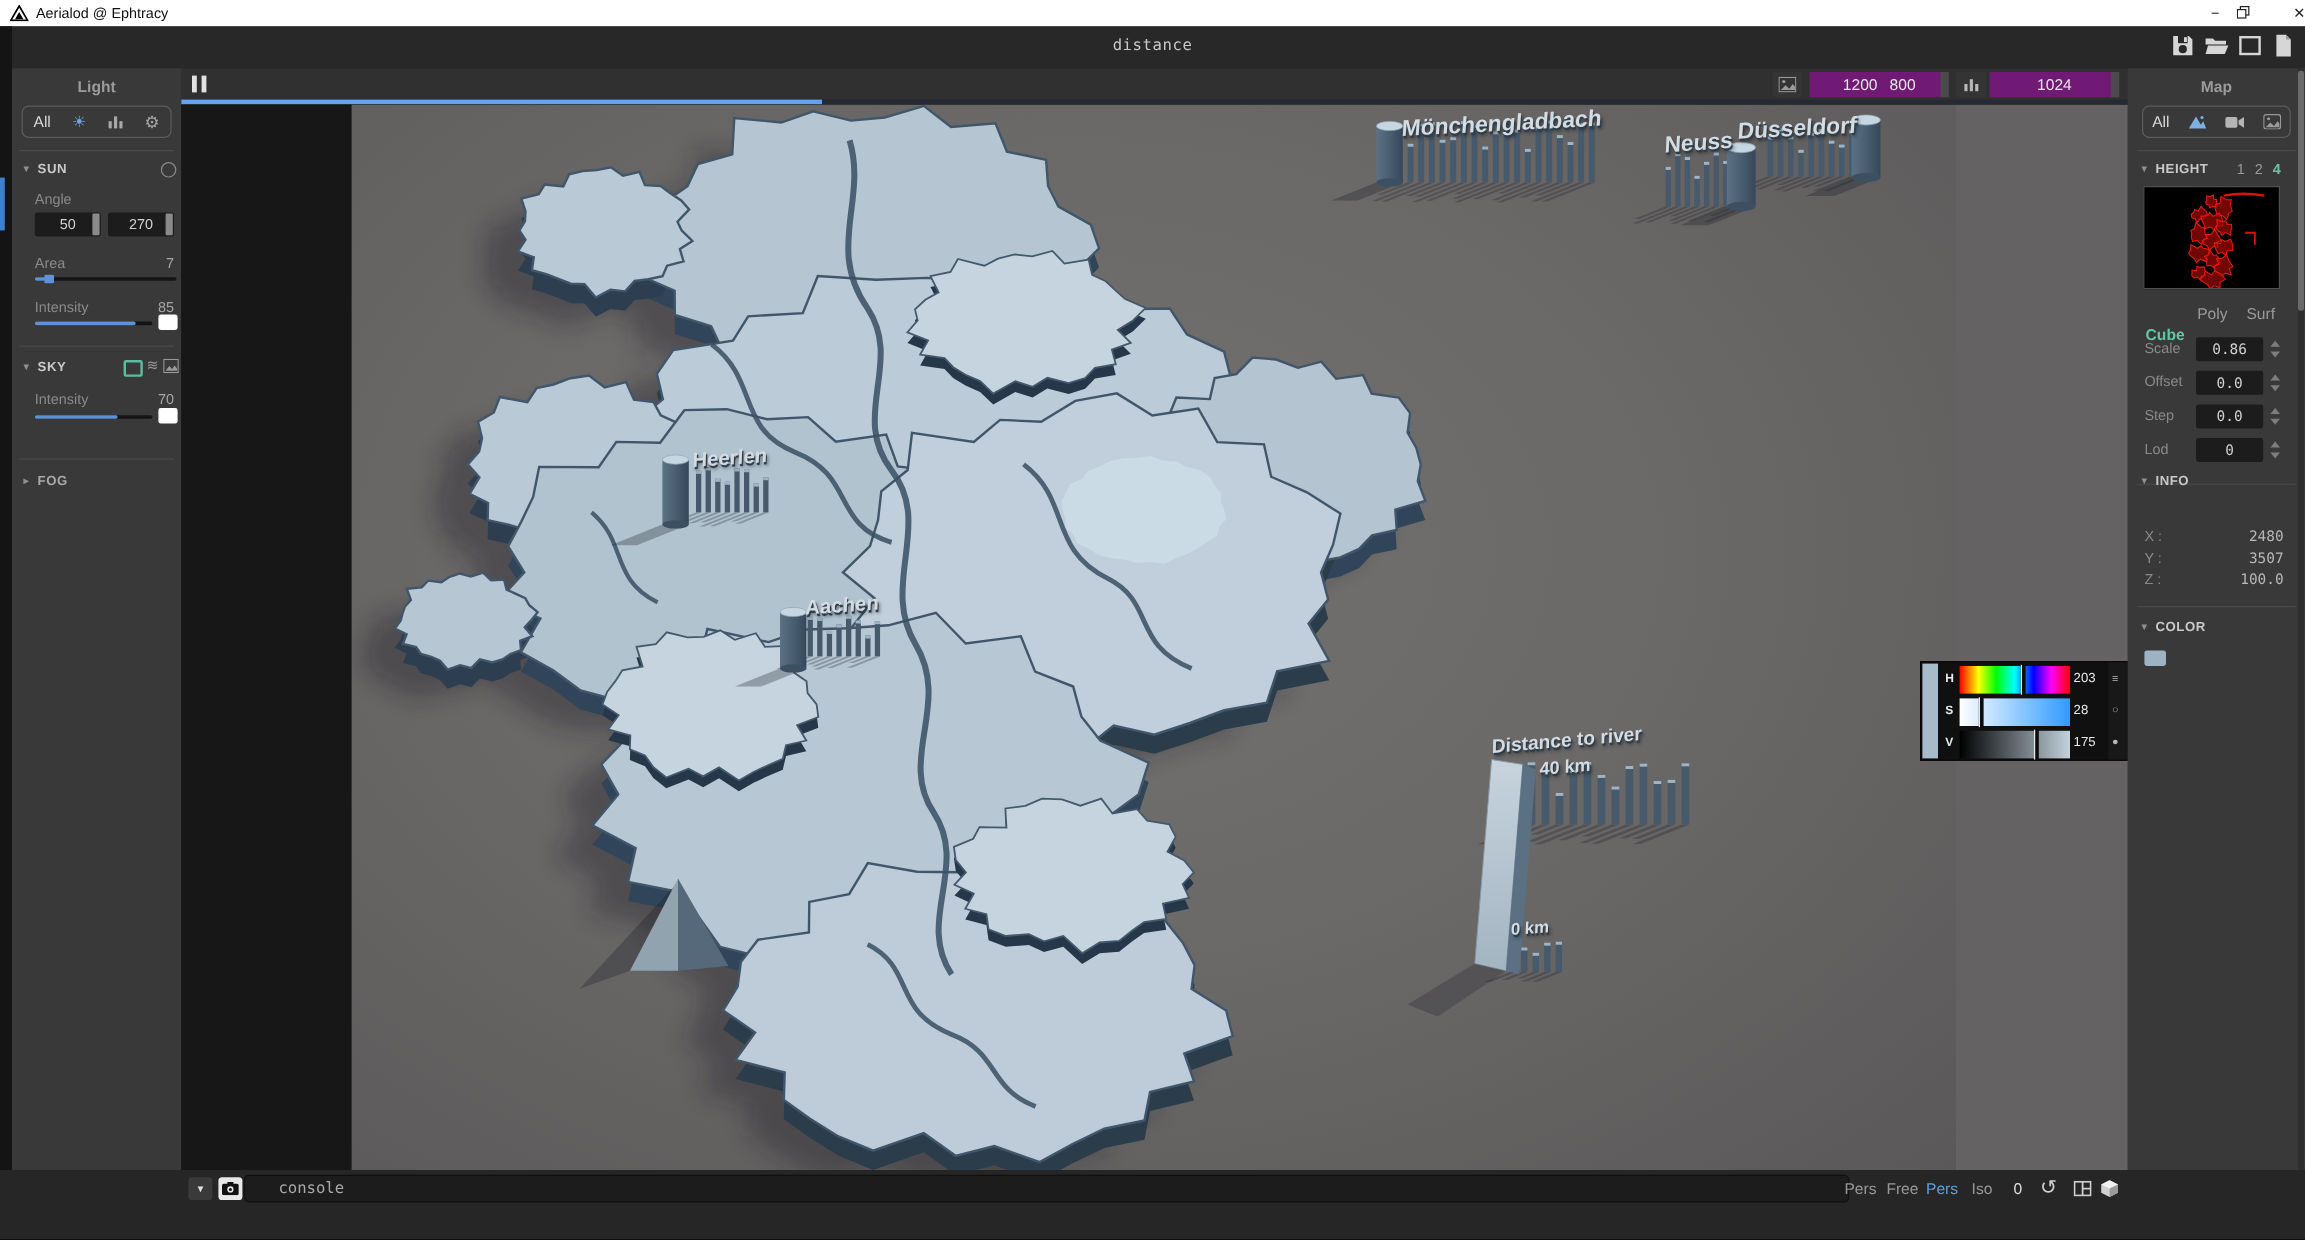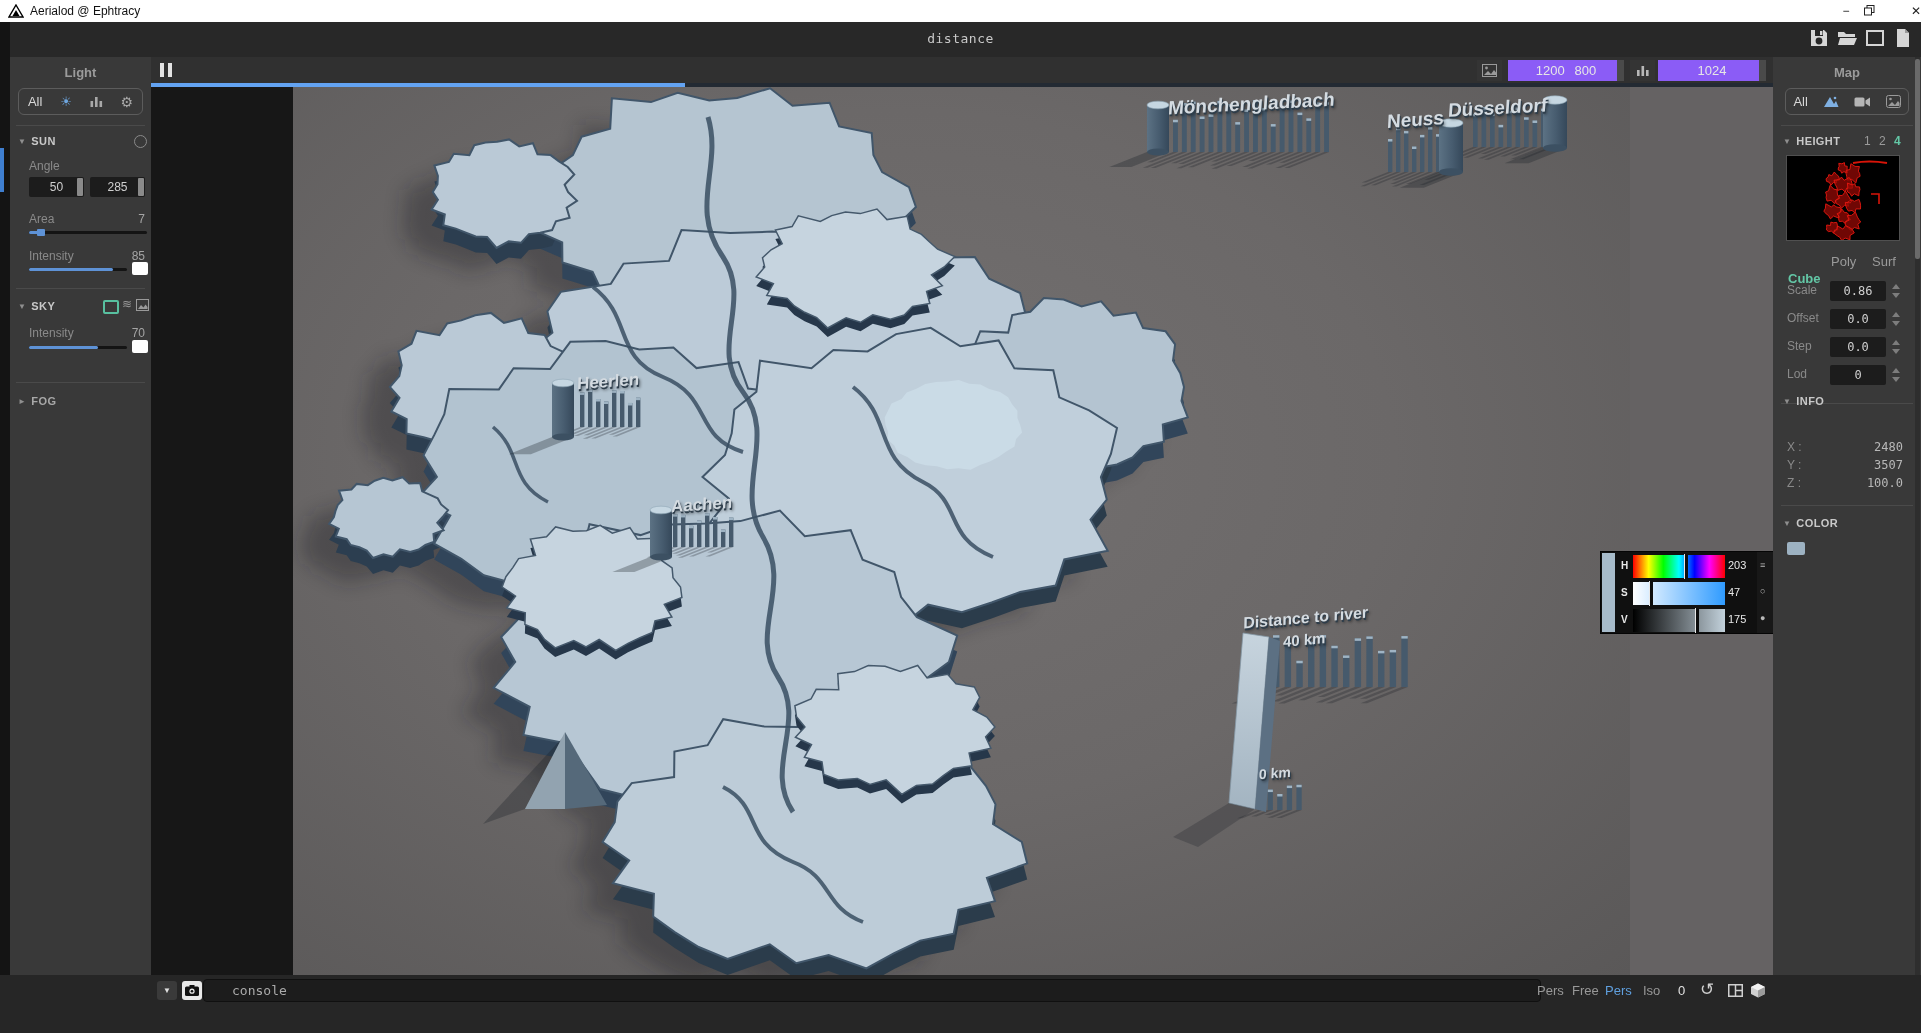--- a/index.html
+++ b/index.html
@@ -9,21 +9,21 @@
   .mono{font-family:"DejaVu Sans Mono",monospace;}
   
   .titlebar{left:0;top:0;width:1921px;height:22px;background:#ffffff;color:#000;}
   .titlebar .t{position:absolute;left:30px;top:4px;font-size:12px;color:#111;}
   .winbtn{position:absolute;top:0;width:40px;height:22px;text-align:center;line-height:22px;font-size:12px;color:#222;cursor:default;}
   
   .row1{left:0;top:22px;width:1921px;height:35px;background:#282828;}
   .row2{left:0;top:57px;width:1921px;height:27px;background:#303030;}
   .apptitle{position:absolute;left:0;top:9px;width:1921px;text-align:center;font-size:13px;color:#c9c9c9;letter-spacing:.5px;}
   .tool-ico{position:absolute;top:5px;width:22px;height:22px;}
-  .fieldbox{position:absolute;top:3px;height:21px;background:#8b5cf6;color:#e6e6e6;font-size:13px;display:flex;align-items:center;justify-content:center;gap:10px;}
+  .fieldbox{position:absolute;top:3px;height:21px;background:#701a75;color:#e6e6e6;font-size:13px;display:flex;align-items:center;justify-content:center;gap:10px;}
   .fieldbox .handle{position:absolute;right:0;top:0;width:7px;height:100%;background:#4a4a4a;}
   .icobox{position:absolute;top:3px;width:25px;height:21px;background:#343434;display:flex;align-items:center;justify-content:center;}
   .progress{left:151px;top:83px;height:4px;background:#232a33;}
   .progress .fill{position:absolute;left:0;top:0;height:4px;background:#63a3f2;}
   
   .panel{background:#393939;}
   .p-head{position:absolute;width:100%;text-align:center;font-size:13px;color:#9b9b9b;font-weight:bold;}
   .tabgroup{position:absolute;border:1px solid #5c5c5c;border-radius:6px;height:25px;display:flex;align-items:center;justify-content:space-around;}
   .tabgroup .all{font-size:13px;color:#d8d8d8;}
   .sect{position:absolute;font-size:11px;font-weight:bold;color:#c9c9c9;letter-spacing:.4px;}
@@ -164,21 +164,21 @@
     <div class="divider" style="left:6px;top:68px;width:129px"></div>
 
     <div class="sect" style="left:8px;top:78px"><span class="tri">▼</span><span>SUN</span></div>
     <div class="abs" style="left:124px;top:78px;width:11px;height:11px;border:1px solid #8a8a8a;border-radius:50%"></div>
     <div class="lbl" style="left:19px;top:102px">Angle</div>
     <div class="numbox" style="left:19px;top:120px;width:55px">
       <span>50</span>
         <i class="handle"></i>
     </div>
     <div class="numbox" style="left:80px;top:120px;width:55px">
-      <span>285</span>
+      <span>270</span>
         <i class="handle"></i>
     </div>
     <div class="lbl" style="left:19px;top:155px">Area</div>
     <div class="val" style="left:120px;top:155px;width:15px;text-align:right">7</div>
     <div class="slider" style="left:19px;top:174px;width:118px">
       <div class="fill" style="width:11px"></div>
         <div class="knob" style="left:8px"></div>
     </div>
     <div class="lbl" style="left:19px;top:192px">Intensity</div>
     <div class="val" style="left:112px;top:192px;width:23px;text-align:right">85</div>
@@ -540,21 +540,21 @@
           <div class="gh" style="left:51px"></div>
         </div>
         <span class="hsvval">203</span>
         <div class="spin" style="left:142px;top:5px;transform:scale(.7)"></div>
       </div>
       <div class="hsvrow" style="top:28px">
         <span class="hl">S</span>
         <div class="gbar" style="background:linear-gradient(to right,#ffffff,#2f9bff)">
           <div class="gh" style="left:16px"></div>
         </div>
-        <span class="hsvval">47</span>
+        <span class="hsvval">28</span>
         <div class="spin" style="left:142px;top:5px;transform:scale(.7)"></div>
       </div>
       <div class="hsvrow" style="top:55px">
         <span class="hl">V</span>
         <div class="gbar" style="background:linear-gradient(to right,#000000,#c3d2dc)">
           <div class="gh" style="left:62px"></div>
         </div>
         <span class="hsvval">175</span>
         <div class="spin" style="left:142px;top:5px;transform:scale(.7)"></div>
       </div>

